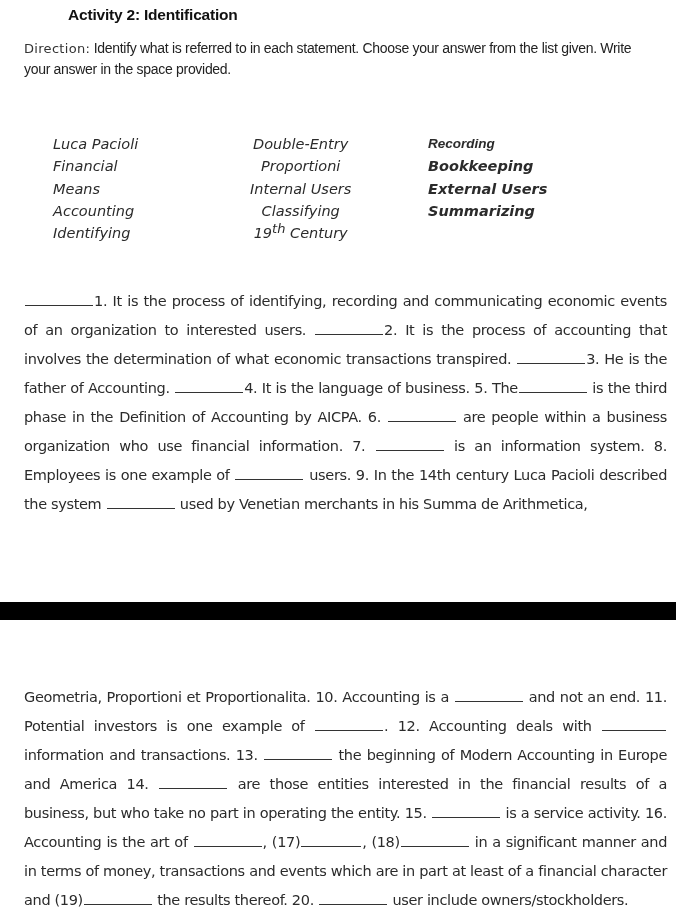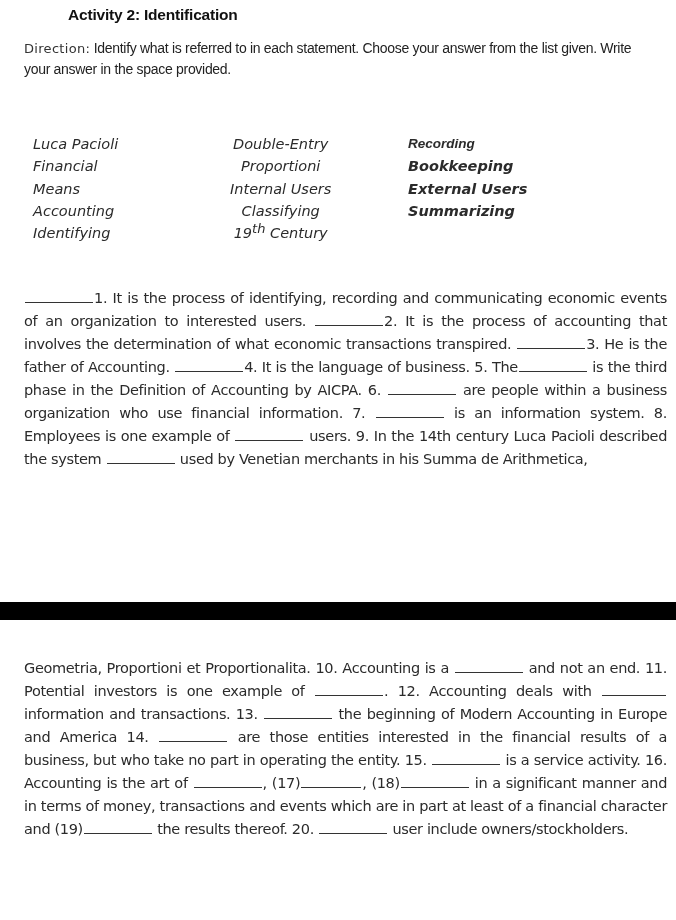--- a/index.html
+++ b/index.html
@@ -2,29 +2,29 @@
 <html><head>
   <meta charset="utf-8">
   <style>
     html, body { margin: 0; padding: 0; background: #ffffff; }
     body { width: 676px; height: 920px; position: relative; overflow: hidden; color: #2b2b2b; }
     .abs { position: absolute; }
     .title { left: 24px; top: 6px; font-family: "Liberation Sans", sans-serif; font-weight: bold; font-size: 15.5px; color: #111; letter-spacing: -0.2px; margin-left: 44px; }
     .direction { left: 24px; top: 38px; width: 630px; font-family: "Liberation Sans", sans-serif; font-size: 14px; line-height: 21px; color: #222; letter-spacing: -0.3px; }
     .direction .dir-label { font-family: "DejaVu Sans", sans-serif; font-size: 13px; color: #333; letter-spacing: 0.3px; font-weight: normal; }
     .wordcol { top: 133px; font-family: "DejaVu Sans", sans-serif; font-style: italic; font-size: 14.5px; line-height: 22.3px; color: #2b2b2b; }
-    .wordcol div { white-space: nowrap; }
+    .wordcol div { white-space: nowrap; margin-left: 20px; }
     .col1 { left: 33px; }
     .col2 { left: 230px; text-align: center; }
     .col3 { left: 408px; font-weight: bold; }
     .word-alt { font-family: "Liberation Sans", sans-serif; font-size: 13.5px; }
     sup { font-size: 13px; vertical-align: 5px; line-height: 0; }
-    .para { left: 24px; width: 643px; font-family: "DejaVu Sans", sans-serif; font-size: 14.5px; line-height: 23px; color: #2b2b2b; text-align: justify; text-align-last: auto; letter-spacing: -0.35px; }
+    .para { left: 24px; width: 643px; font-family: "DejaVu Sans", sans-serif; font-size: 14.5px; line-height: 29px; color: #2b2b2b; text-align: justify; text-align-last: auto; letter-spacing: -0.35px; }
     .para1 { top: 287px; }
-    .para2 { top: 657px; }
+    .para2 { top: 683px; }
     .blank { display: inline-block; border-bottom: 1px solid #333; height: 12px; vertical-align: baseline; margin: 0 1px; }
     .b75 { width: 68px; }
     .b70 { width: 64px; }
     .b60 { width: 60px; }
     .black-bar { left: 0; top: 602px; width: 676px; height: 18px; background: #000; }
   </style>
 </head>
 <body>
 
 <div class="abs title">Activity 2:  Identification</div>

